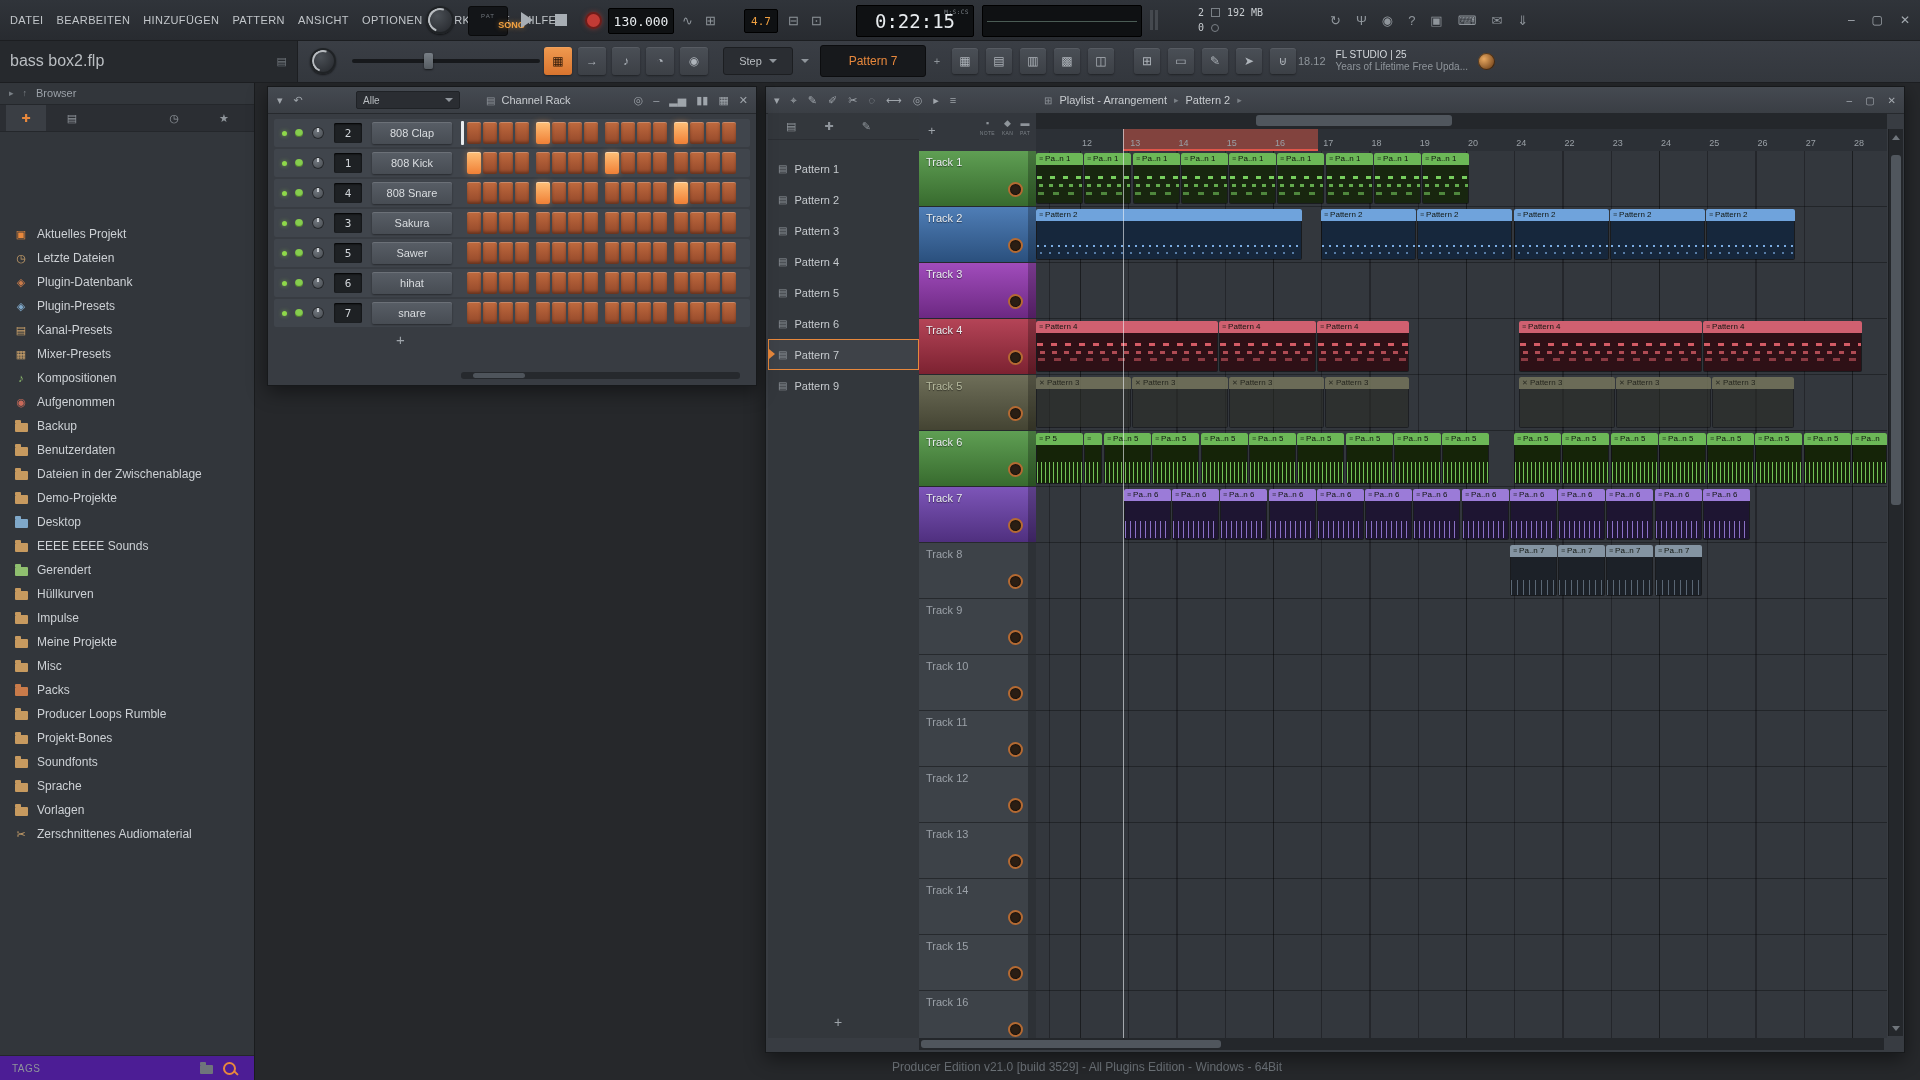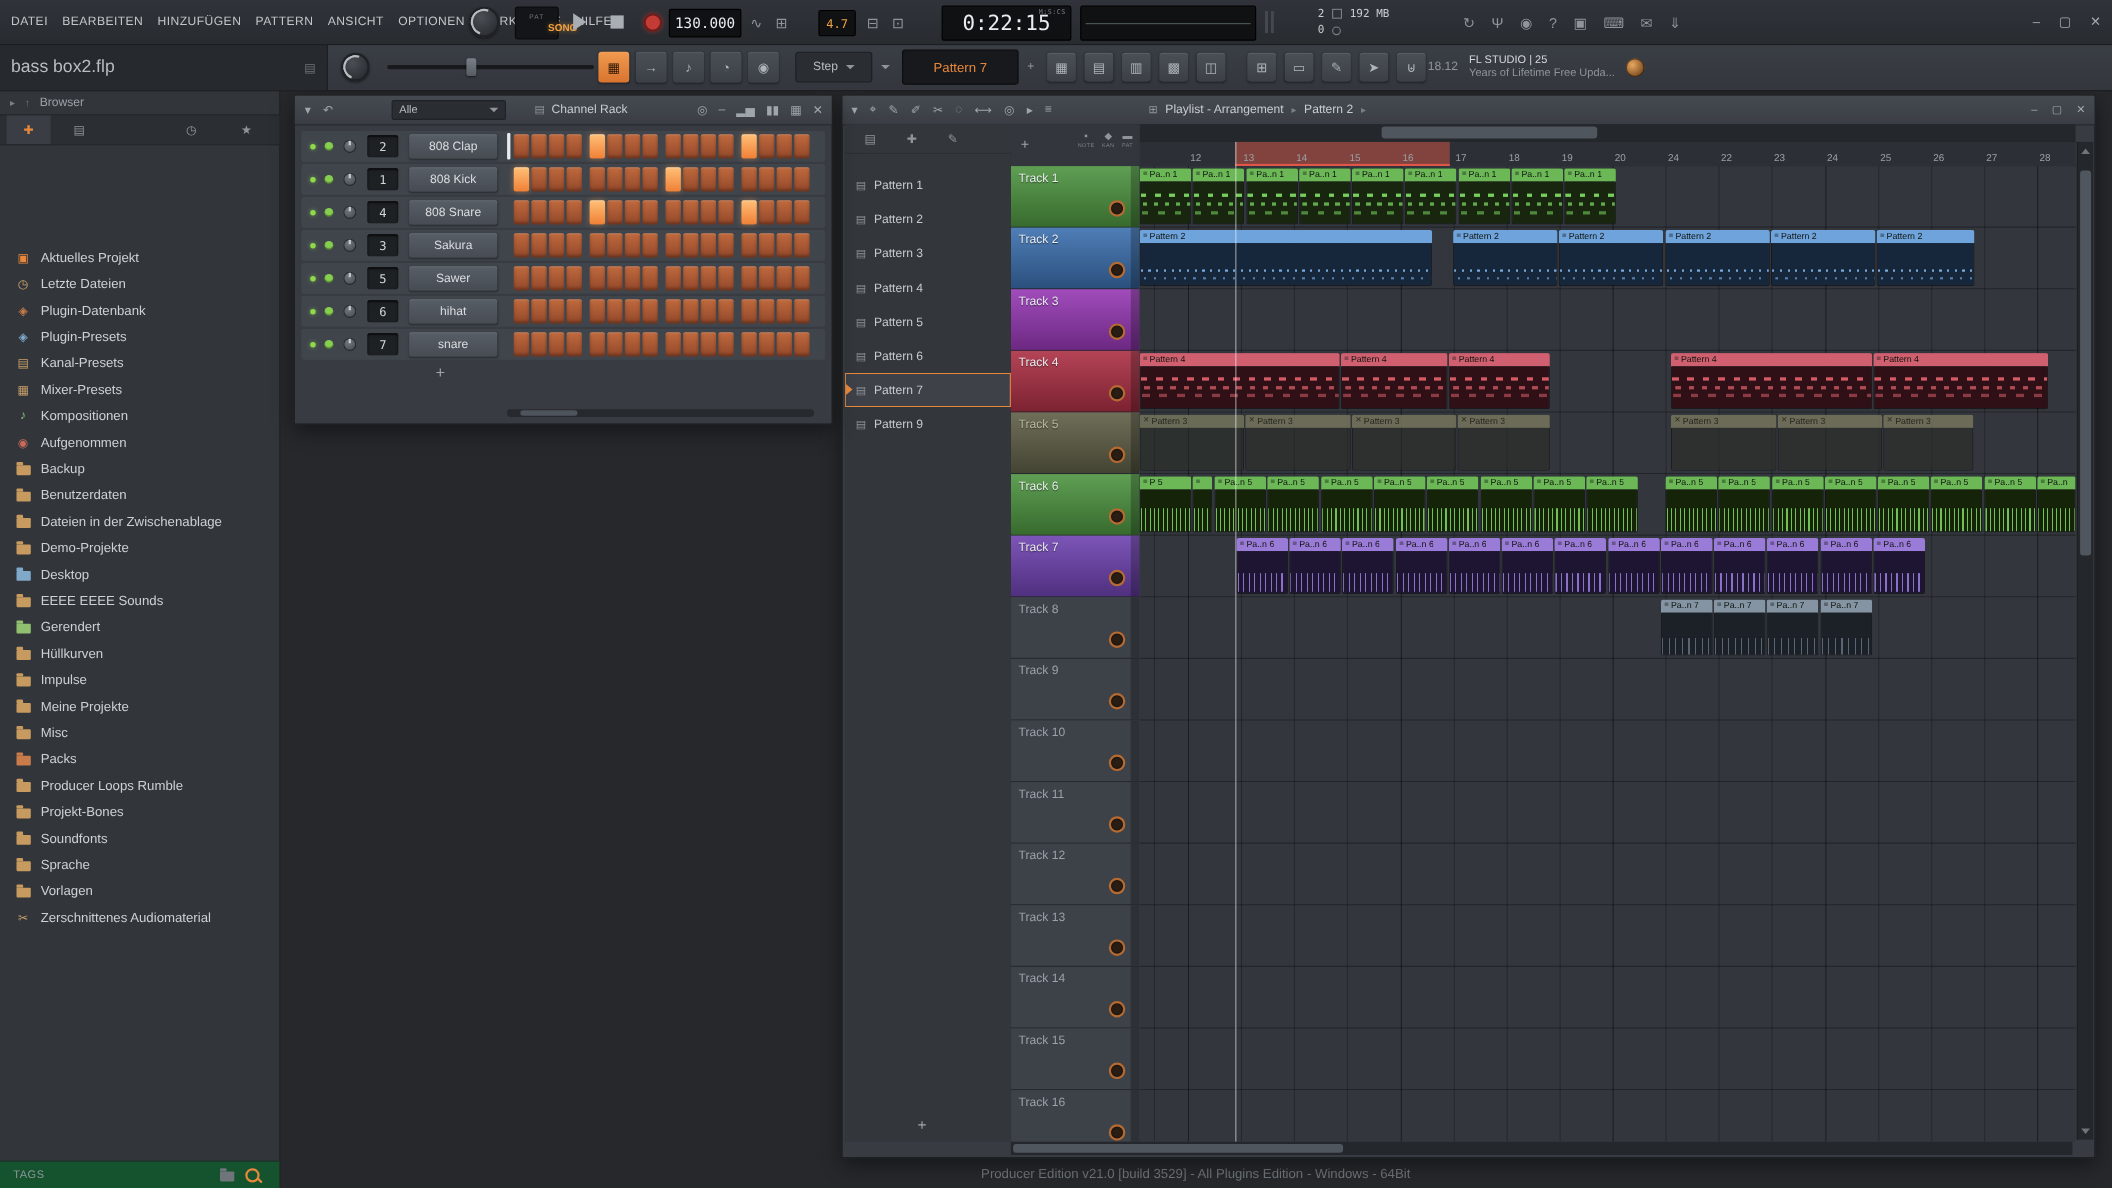--- a/index.html
+++ b/index.html
@@ -79,21 +79,21 @@
   .bh-ico{color:#7A8086;font-size:9px;}
   #browser-title{color:#9BA1A8;font-size:11px;}
   #browser-tabs{position:relative;height:26px;background:#2B2E33;border-top:1px solid #24272B;border-bottom:1px solid #24272B;}
   .btab{position:absolute;top:0;height:26px;width:40px;display:flex;align-items:center;justify-content:center;font-size:11px;color:#8F959B;}
   .btab.active{background:#3A3E44;}
   #browser-list{position:absolute;top:134px;left:0;right:0;bottom:26px;overflow:hidden;padding-top:6px;}
   .b-item{height:24px;display:flex;align-items:center;padding-left:14px;gap:9px;font-size:12px;color:#CDD1D5;}
   .b-ico{width:14px;display:flex;align-items:center;justify-content:center;font-size:11px;}
   .i-folder{width:13px;height:9px;background:currentColor;border-radius:1px;position:relative;margin-top:2px;}
   .i-folder::before{content:"";position:absolute;top:-3px;left:0;width:6px;height:3px;background:currentColor;border-radius:1px 1px 0 0;}
-  #tags-row{position:absolute;left:0;right:0;bottom:0;height:24px;background:#14532d;border-top:1px solid #24272B;display:flex;align-items:center;padding:0 12px;gap:10px;}
+  #tags-row{position:absolute;left:0;right:0;bottom:0;height:24px;background:#4c1d95;border-top:1px solid #24272B;display:flex;align-items:center;padding:0 12px;gap:10px;}
   #tags-label{font-size:10px;color:#8F959B;letter-spacing:.5px;flex:1;}
   .tags-folder{color:#6F757B;}
   #tags-mag{position:relative;width:9px;height:9px;border:2px solid var(--accent);border-radius:50%;margin-right:6px;}
   #tags-mag::after{content:"";position:absolute;left:8px;top:8px;width:6px;height:2px;background:var(--accent);transform:rotate(45deg);border-radius:1px;}
 
   
   .fl-window{position:absolute;background:#383C42;border:1px solid #17191B;box-shadow:0 6px 18px rgba(0,0,0,.45);box-sizing:border-box;}
   .titlebar{height:26px;background:linear-gradient(#454A51,#3A3E44);border-bottom:1px solid #26292D;position:relative;}
   .tb-ico{font-size:11px;color:#9FA5AB;}
 

